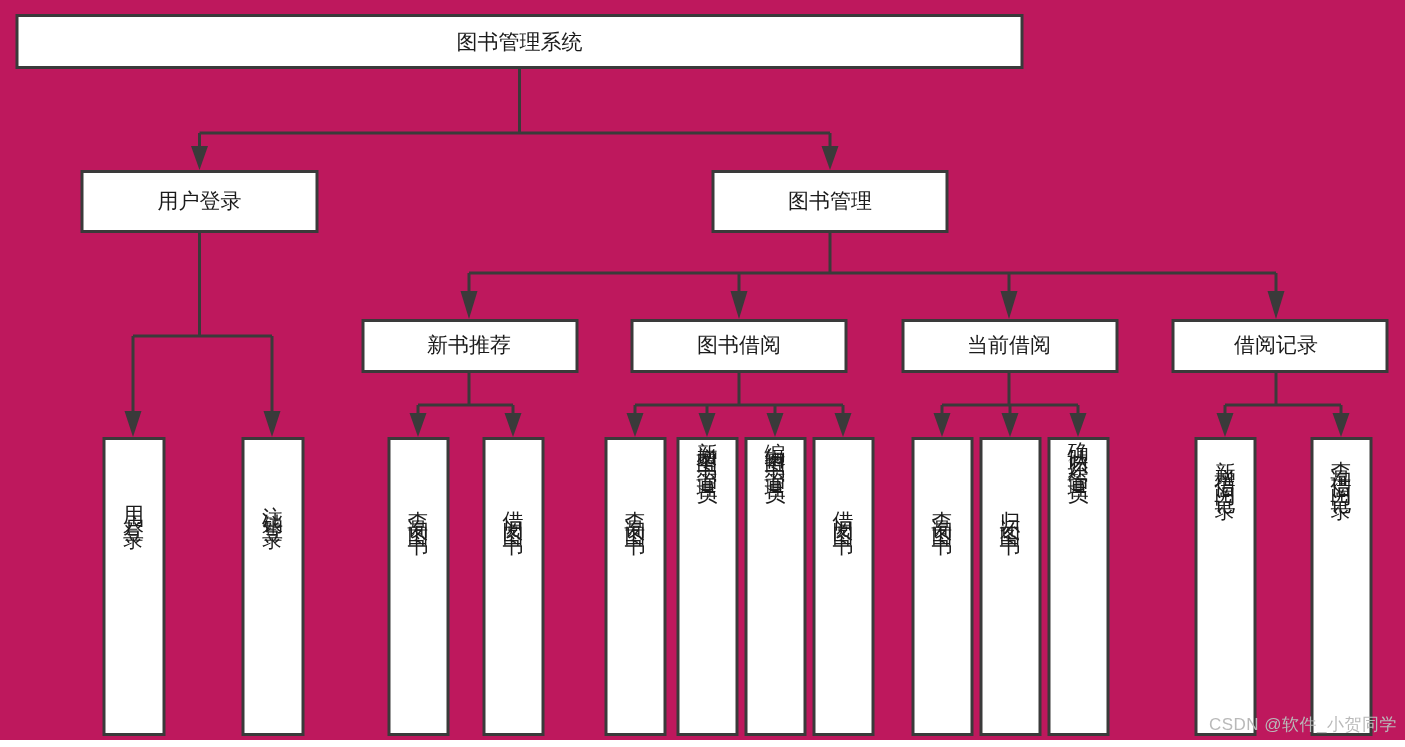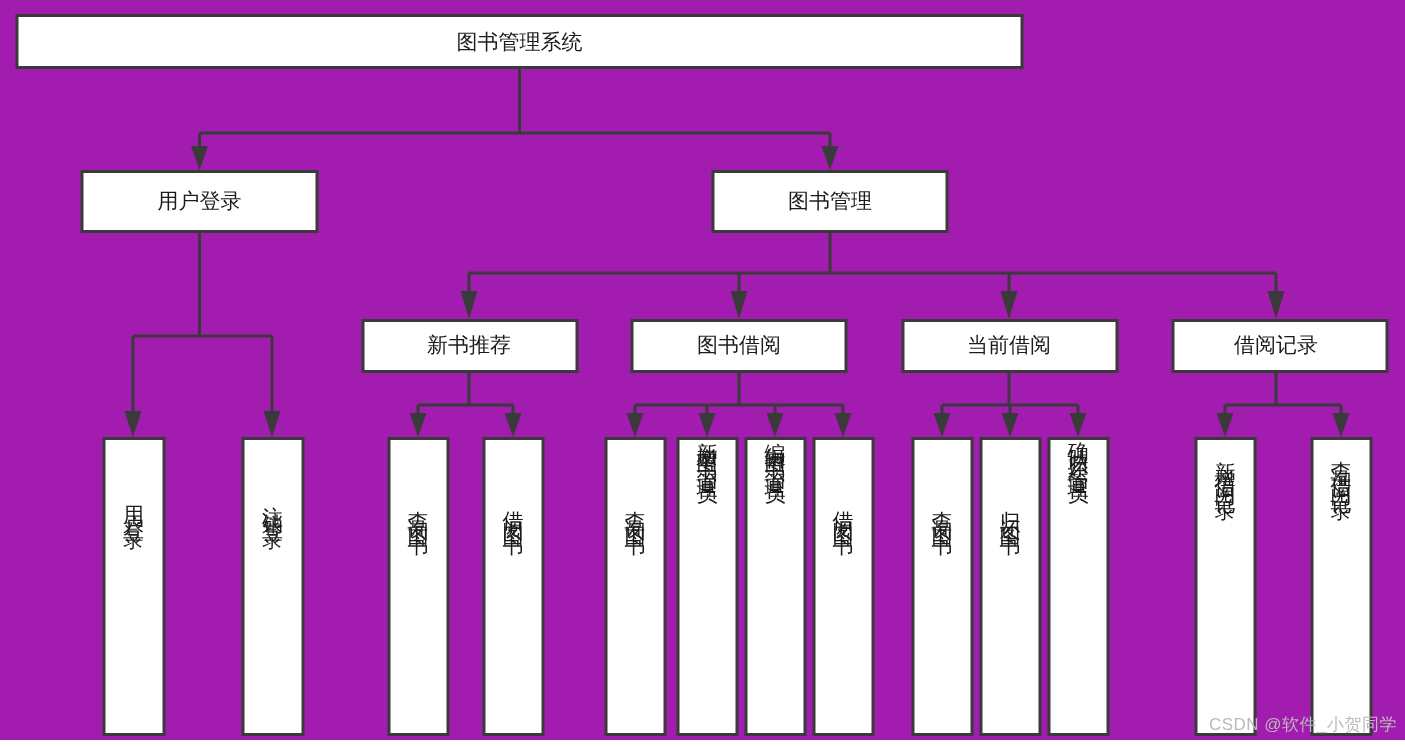--- a/index.html
+++ b/index.html
@@ -10,21 +10,21 @@
   body {
     width: 1405px;
     height: 747px;
     font-family: "Liberation Sans", "DejaVu Sans", sans-serif;
     overflow: hidden;
   }
   #diagram-root {
     position: relative;
     width: 1405px;
     height: 740px;
-    background: #a21caf;
+    background: #be185d;
   }
   svg#tree-svg {
     position: absolute;
     left: 0;
     top: 0;
     width: 1405px;
     height: 747px;
   }
   .node-box {
     fill: #ffffff;

